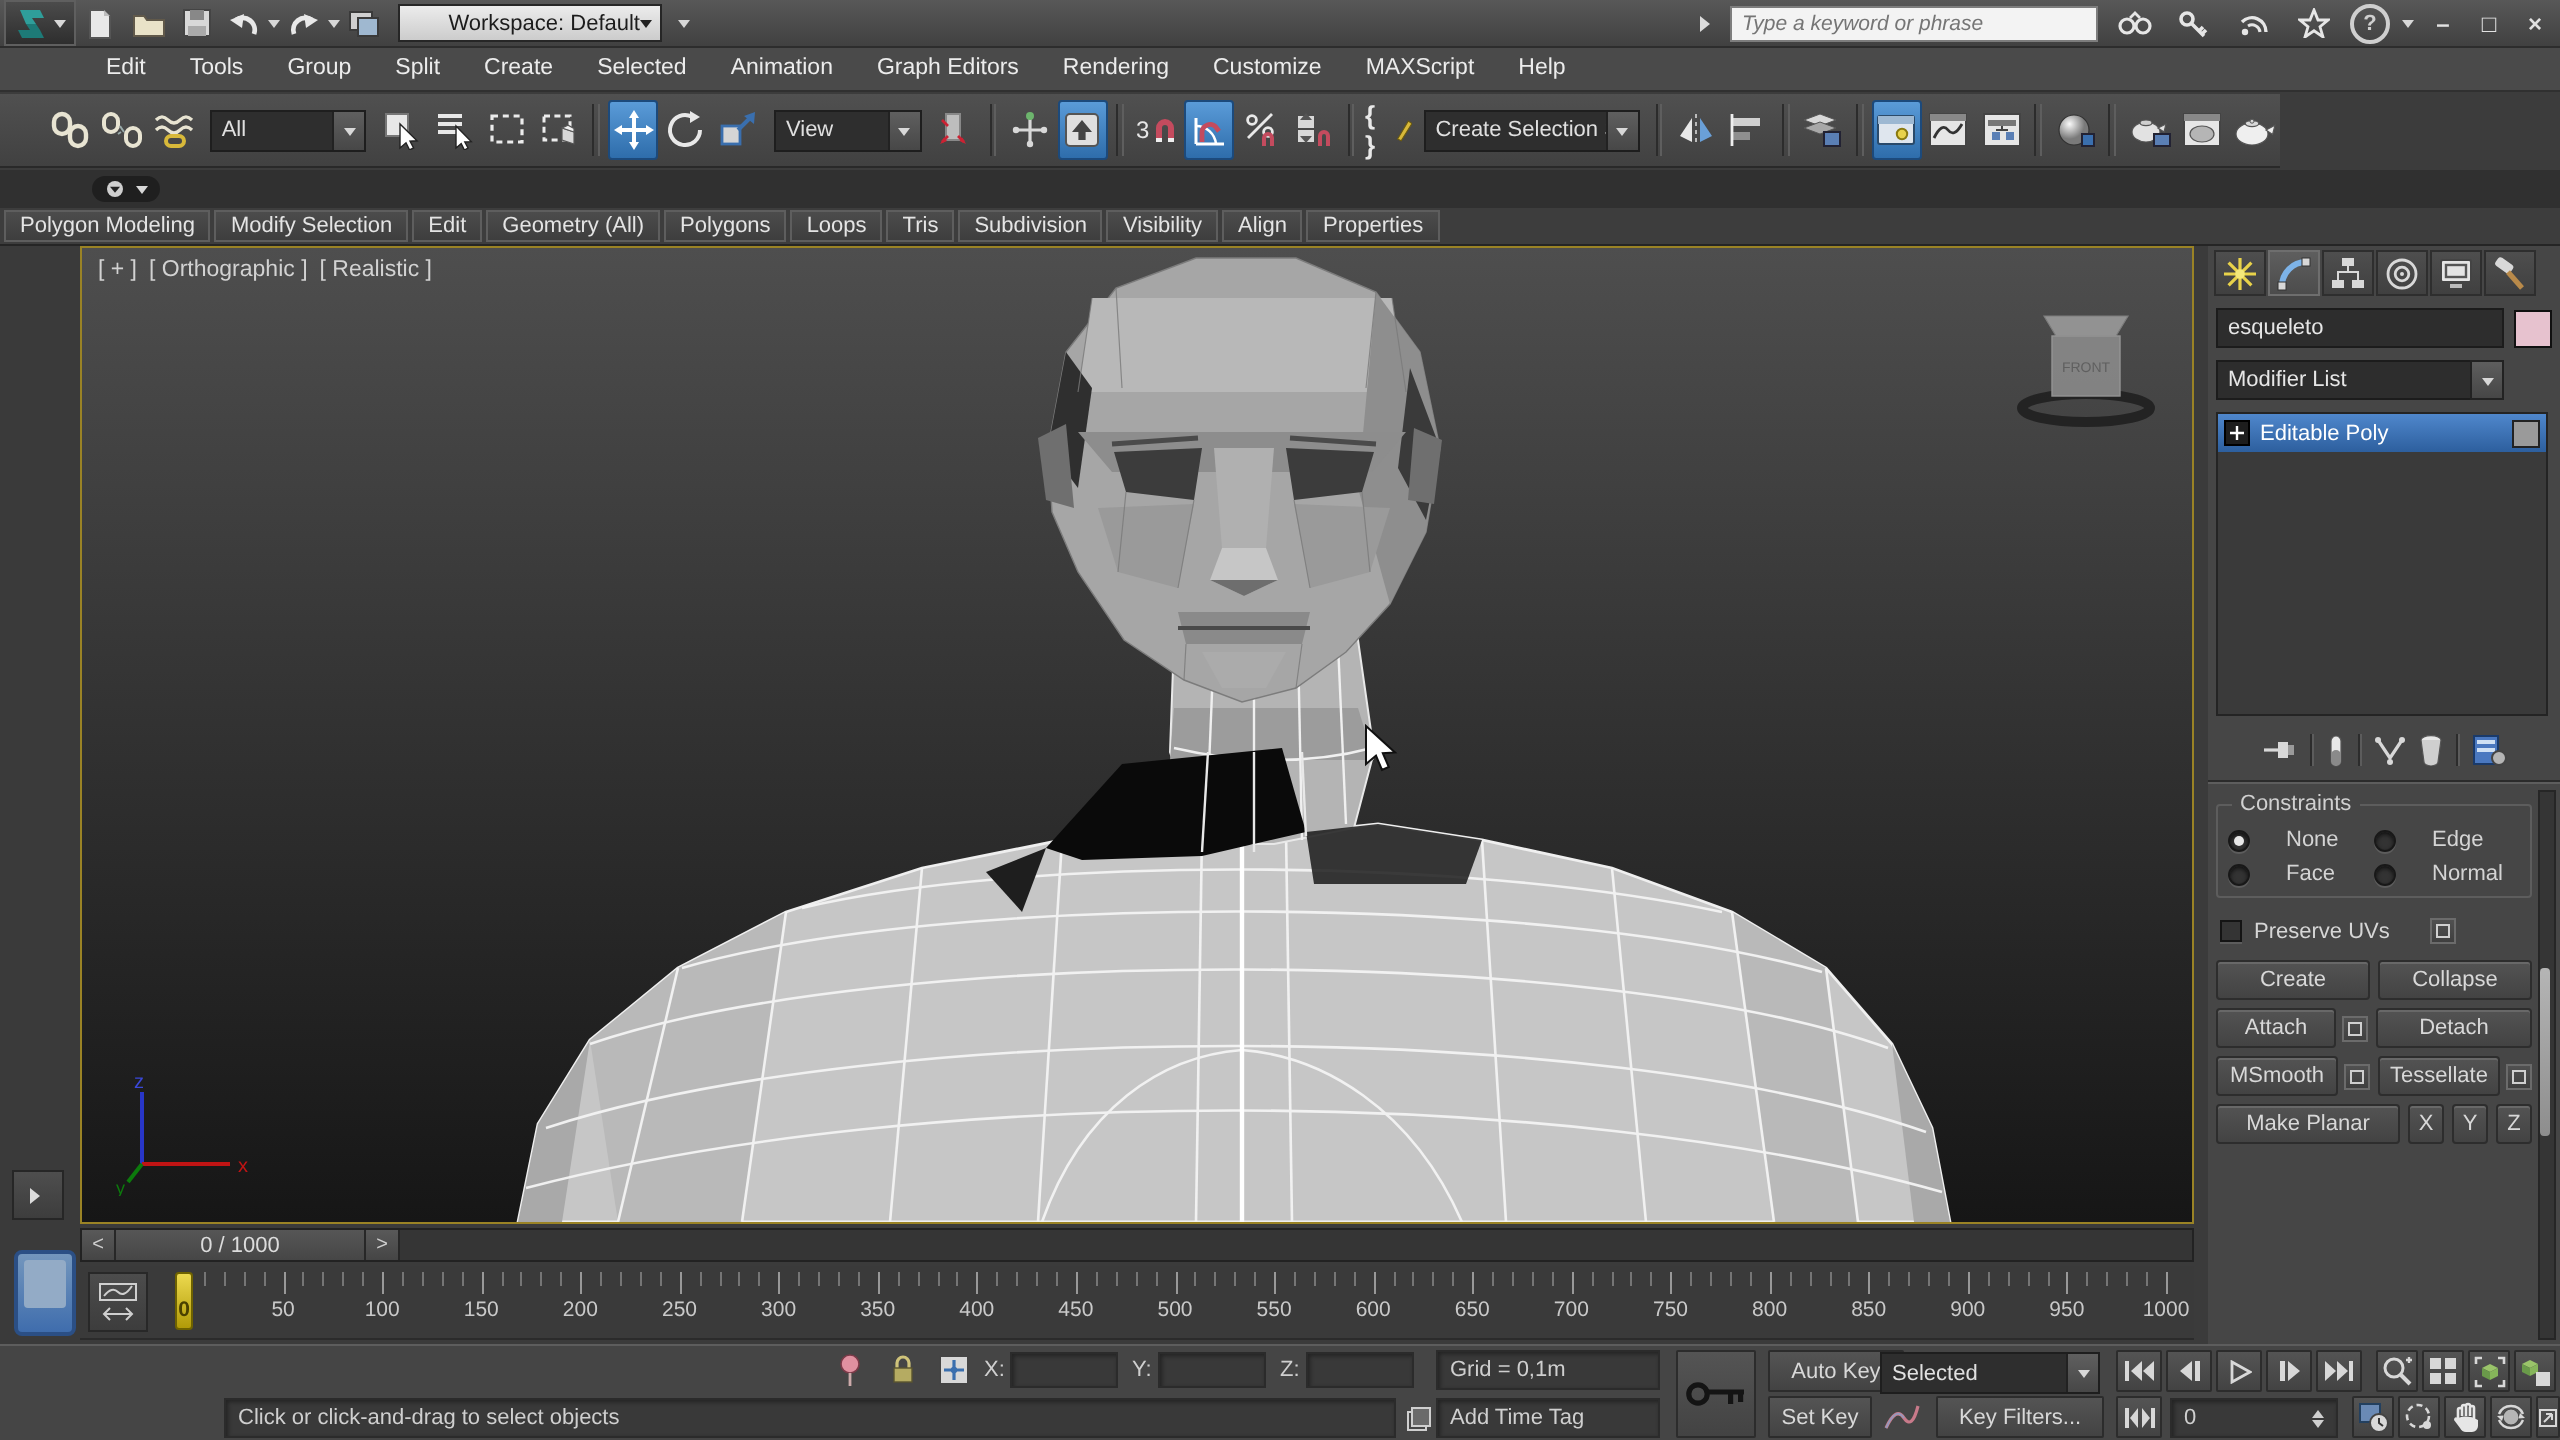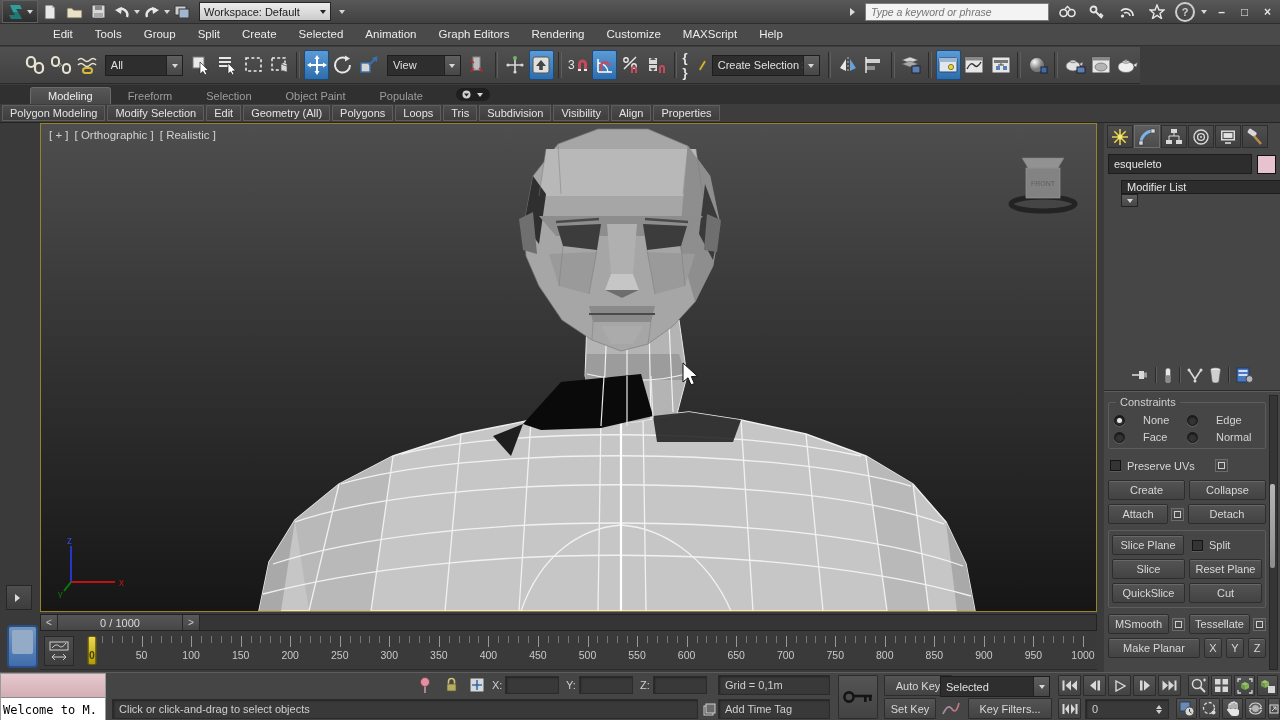--- a/index.html
+++ b/index.html
@@ -8,21 +8,21 @@
   svg{display:block;}
 
   
   #titlebar{position:absolute;left:0;top:0;width:1280px;height:24px;
     background:linear-gradient(#585858,#414141);border-bottom:1px solid #2d2d2d;
     display:flex;align-items:center;padding-left:2px;box-sizing:border-box;}
   .logo{width:36px;height:23px;background:linear-gradient(#4b4b4b,#2e2e2e);
     border:1px solid #5f5f5f;display:flex;align-items:center;justify-content:center;gap:2px;box-sizing:border-box;}
   .qbtn{width:22px;height:20px;display:flex;align-items:center;justify-content:center;margin:0 1px;}
   .ws-dd{height:17px;background:linear-gradient(#ececec,#cccccc);border:1px solid #262626;
-    color:#1c1c1c;display:flex;align-items:center;justify-content:space-between;
+    color:#1c1c1c;display:flex;align-items:center;justify-content:flex-end;
     padding:0 4px;width:122px;margin-left:5px;}
   .titles{position:absolute;left:452px;top:0;height:24px;display:flex;align-items:center;gap:22px;}
   .app-title,.doc-title{font-weight:bold;color:#f2f2f2;font-size:12px;text-shadow:1px 1px 1px #1a1a1a;white-space:nowrap;}
   .tb-right{margin-left:auto;display:flex;align-items:center;gap:6px;padding-right:4px;}
   .search-box{width:172px;height:16px;background:#f3f3f3;border:1px solid #7d7d7d;
     font-style:italic;font-size:10.5px;color:#666;padding:0 5px;font-family:"Liberation Sans",sans-serif;}
   .winbtn{width:17px;height:16px;display:flex;align-items:center;justify-content:center;
     color:#e2e2e2;font-size:12px;font-weight:bold;}
   .helpcirc{width:16px;height:16px;border-radius:50%;border:2px solid #cfcfcf;display:flex;
     align-items:center;justify-content:center;color:#cfcfcf;font-weight:bold;font-size:11px;}
@@ -102,21 +102,21 @@
   
   #cpanel{position:absolute;left:1104px;top:0;width:176px;height:549px;background:#464646;}
   .cp-tabs{position:absolute;left:3px;top:2px;height:24px;display:flex;gap:1px;}
   .cp-tab{width:26px;height:23px;display:flex;align-items:center;justify-content:center;
     background:linear-gradient(#4e4e4e,#404040);border:1px solid #2e2e2e;box-sizing:border-box;}
   .cp-tab.active{background:linear-gradient(#5e5e5e,#4c4c4c);border-color:#6e6e6e;}
   .cp-namerow{position:absolute;left:4px;top:31px;width:168px;height:20px;display:flex;gap:5px;align-items:center;}
   .cp-field{flex:1;height:18px;background:#2d2d2d;border:1px solid #1c1c1c;color:#e6e6e6;
     display:flex;align-items:center;padding:0 5px;}
   .cp-swatch{width:17px;height:17px;background:#e7c2cf;border:1px solid #111;}
-  .cp-modlist{position:absolute;left:17px;top:57px;width:160px;height:20px;display:flex;flex-direction:column;}
+  .cp-modlist{position:absolute;left:4px;top:57px;width:144px;height:20px;display:flex;}
   .cp-modlist .cp-field{border-right:none;}
   .cp-dd-btn{width:17px;height:20px;background:linear-gradient(#5e5e5e,#464646);border:1px solid #222;
     display:flex;align-items:center;justify-content:center;box-sizing:border-box;}
   .cp-stack{position:absolute;left:4px;top:83px;width:166px;height:152px;background:#3a3a3a;
     border:1px solid #242424;box-sizing:border-box;}
   .stack-row{height:19px;background:linear-gradient(#4f87cc,#2d5f9e);display:flex;align-items:center;
     padding:0 3px;gap:5px;color:#fff;}
   .plus-box{width:11px;height:11px;background:#1d1d1d;border:1px solid #000;display:flex;align-items:center;justify-content:center;}
   .bulb-box{margin-left:auto;width:12px;height:12px;background:#9a9a9a;border:1px solid #222;}
   .cp-stacktools{position:absolute;left:0;top:239px;width:176px;height:26px;display:flex;
@@ -507,27 +507,20 @@
     <svg width="22" height="18" viewBox="0 0 22 18">
       <ellipse cx="10" cy="11" rx="8" ry="5.5" fill="#efefef" stroke="#555" stroke-width=".6"></ellipse>
       <path d="M17 9 l4.5 -2.4 l-1.2 4.6 z" fill="#efefef" stroke="#555" stroke-width=".6"></path>
       <ellipse cx="10" cy="5.8" rx="3.4" ry="1.5" fill="#d8d8d8" stroke="#555" stroke-width=".6"></ellipse>
       <circle cx="10" cy="4.6" r="1" fill="#d8d8d8" stroke="#555" stroke-width=".5"></circle>
     </svg>
   </span>
 </div>
 
 <div id="ribbontabs">
-  <span style="display:flex;align-items:flex-end">
-      <span class="rtab active">Modeling</span>
-      <span class="rtab">Freeform</span>
-      <span class="rtab">Selection</span>
-      <span class="rtab">Object Paint</span>
-      <span class="rtab">Populate</span>
-    </span>
   <span class="rib-min">
     <svg width="12" height="9" viewBox="0 0 12 9">
       <circle cx="4.5" cy="4.5" r="4" fill="#cfcfcf"></circle>
         <polygon points="2,3.4 7,3.4 4.5,6.4" fill="#222"></polygon>
     </svg>
     <span class="tri-dn"></span>
   </span>
 </div>
 <div id="ribbonpanels">
     <span style="display:flex;gap:2px">
@@ -861,20 +854,31 @@
       <span class="cp-swatch"></span>
     </div>
 
     <div class="cp-modlist">
       <span class="cp-field">Modifier List</span>
       <span class="cp-dd-btn">
           <span class="tri-dn"></span>
         </span>
     </div>
 
+    <div class="cp-stack">
+      <div class="stack-row">
+        <span class="plus-box">
+          <svg width="7" height="7" viewBox="0 0 7 7">
+              <path d="M3.5 0 V7 M0 3.5 H7" stroke="#fff" stroke-width="1.2"></path>
+            </svg>
+        </span>
+        <span>Editable Poly</span>
+        <span class="bulb-box"></span>
+      </div>
+    </div>
 
     <div class="cp-stacktools">
       <svg width="18" height="16" viewBox="0 0 18 16">
         <path d="M1 8 H8" stroke="#d8d8d8" stroke-width="1.6"></path>
         <rect x="8" y="4" width="5" height="8" fill="#d8d8d8"></rect>
           <rect x="13" y="5.5" width="3" height="5" fill="#9a9a9a"></rect>
       </svg>
       <span class="st-sep"></span>
       <svg width="10" height="17" viewBox="0 0 10 17">
         <rect x="2.5" y="1" width="5" height="15" rx="2.5" fill="#e8e8e8" stroke="#555" stroke-width=".6"></rect>
@@ -936,37 +940,20 @@
         <span class="cbtn">Collapse</span>
       </div>
       <div class="btnrow">
         <span class="with-sbox">
           <span class="cbtn" style="flex:1">Attach</span>
           <span class="sbox"></span>
         </span>
         <span class="cbtn">Detach</span>
       </div>
 
-      <div class="gbox slicegrp">
-        <div class="btnrow" style="margin:0 0 4px">
-          <span class="cbtn">Slice Plane</span>
-          <span class="splitrow">
-            <span class="chk"></span>
-            <span>Split</span>
-          </span>
-        </div>
-        <div class="btnrow" style="margin:0 0 4px">
-          <span class="cbtn">Slice</span>
-          <span class="cbtn">Reset Plane</span>
-        </div>
-        <div class="btnrow" style="margin:0">
-          <span class="cbtn">QuickSlice</span>
-          <span class="cbtn">Cut</span>
-        </div>
-      </div>
 
       <div class="btnrow">
         <span class="with-sbox">
           <span class="cbtn" style="flex:1">MSmooth</span>
           <span class="sbox"></span>
         </span>
         <span class="with-sbox">
           <span class="cbtn" style="flex:1">Tessellate</span>
           <span class="sbox"></span>
         </span>
@@ -980,24 +967,20 @@
     </div>
 
     <div class="cp-scroll">
       <span class="cp-thumb"></span>
     </div>
   </div>
 </div>
 
 <div id="statusbar">
 
-  <div id="welcome">
-    <div class="w-title"></div>
-    <div class="w-body">Welcome to M.</div>
-  </div>
 
   <span class="sicon" style="left:414px;top:2px;width:22px;height:20px">
     <svg width="12" height="17" viewBox="0 0 12 17">
       <circle cx="6" cy="5" r="4.5" fill="#e090a0" stroke="#7a3a48" stroke-width=".8"></circle>
       <path d="M6 9.5 V16" stroke="#caa" stroke-width="1.4"></path>
     </svg>
   </span>
   <span class="sicon" style="left:440px;top:2px;width:22px;height:20px">
     <svg width="13" height="16" viewBox="0 0 13 16">
       <path d="M3.5 7 V4.5 a3 3 0 0 1 6 0 V7" fill="none" stroke="#cfc37a" stroke-width="1.6"></path>

